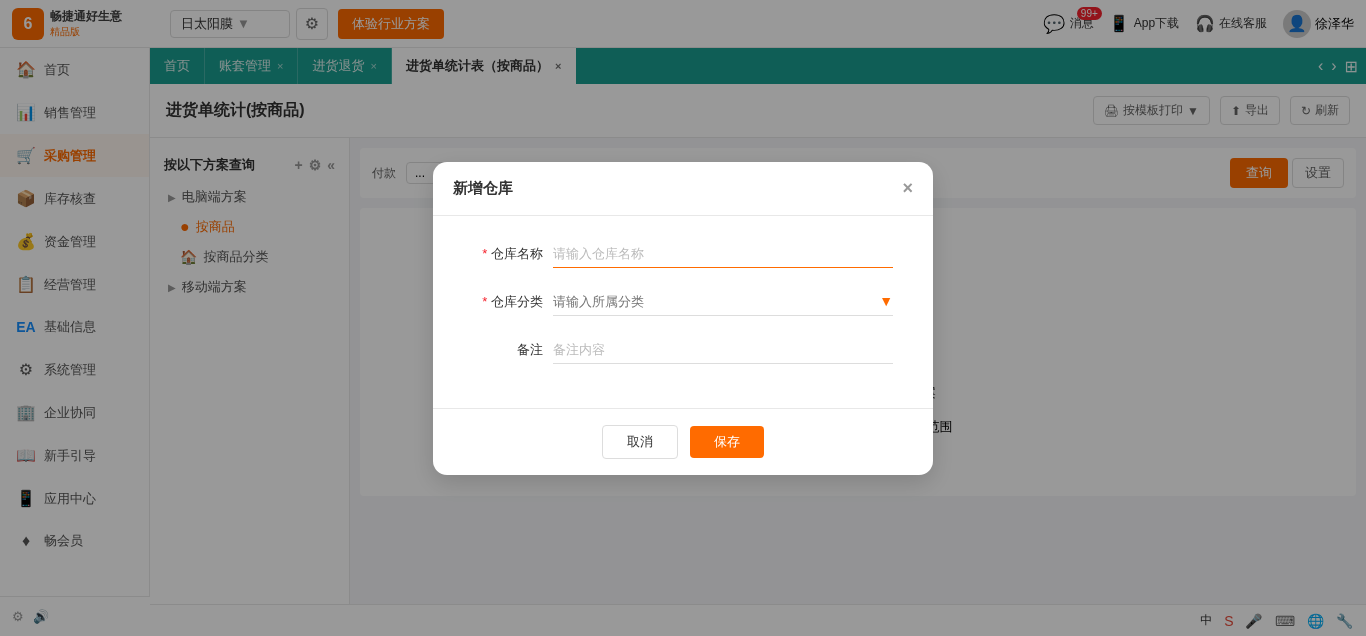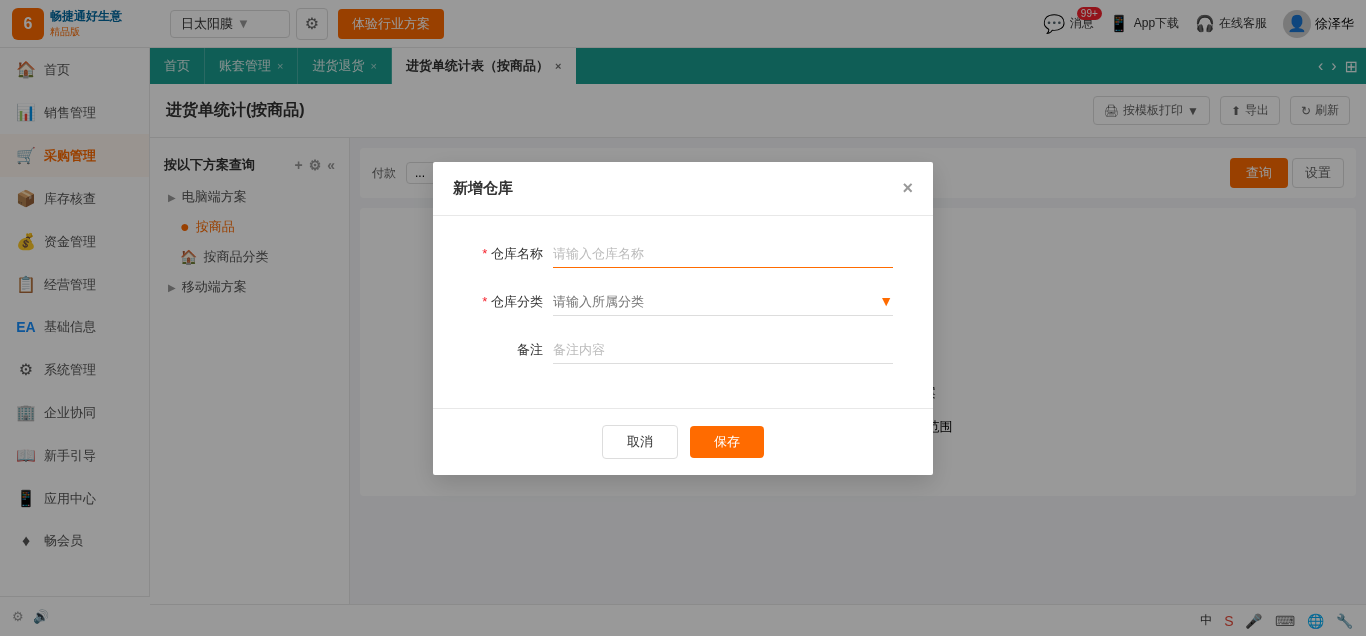--- a/index.html
+++ b/index.html
@@ -168,21 +168,21 @@
     .overlay {
       position: fixed; top: 0; left: 0; right: 0; bottom: 0;
       background: rgba(0,0,0,0.4);
       z-index: 200;
       display: flex; align-items: center; justify-content: center;
     }
 
     
     .dialog {
       background: #fff;
-      border-radius: 2px;
+      border-radius: 14px;
       width: 500px;
       box-shadow: 0 8px 24px rgba(0,0,0,0.15);
       overflow: hidden;
     }
     .dialog-header {
       padding: 16px 20px;
       display: flex; align-items: center; justify-content: space-between;
       border-bottom: 1px solid #e8e8e8;
       font-size: 15px; font-weight: bold; color: #333;
     }
@@ -250,21 +250,21 @@
   </style>
 </head>
 <body>
 
 <div class="top-header">
   <div class="logo-area">
     <div class="logo-icon">
       <span>6</span>
     </div>
     <div>
-      <div style="font-size:12px;font-weight:bold;color:#0369a1;">畅捷通好生意</div>
+      <div style="font-size:12px;font-weight:bold;color:#404040;">畅捷通好生意</div>
       <div style="font-size:10px;color:#ff6b00;">精品版</div>
     </div>
   </div>
 
   <div class="store-selector">
     <span>日太阳膜</span>
     <span style="color:#999;">▼</span>
   </div>
   <div class="gear-btn">
     <span>⚙</span>

